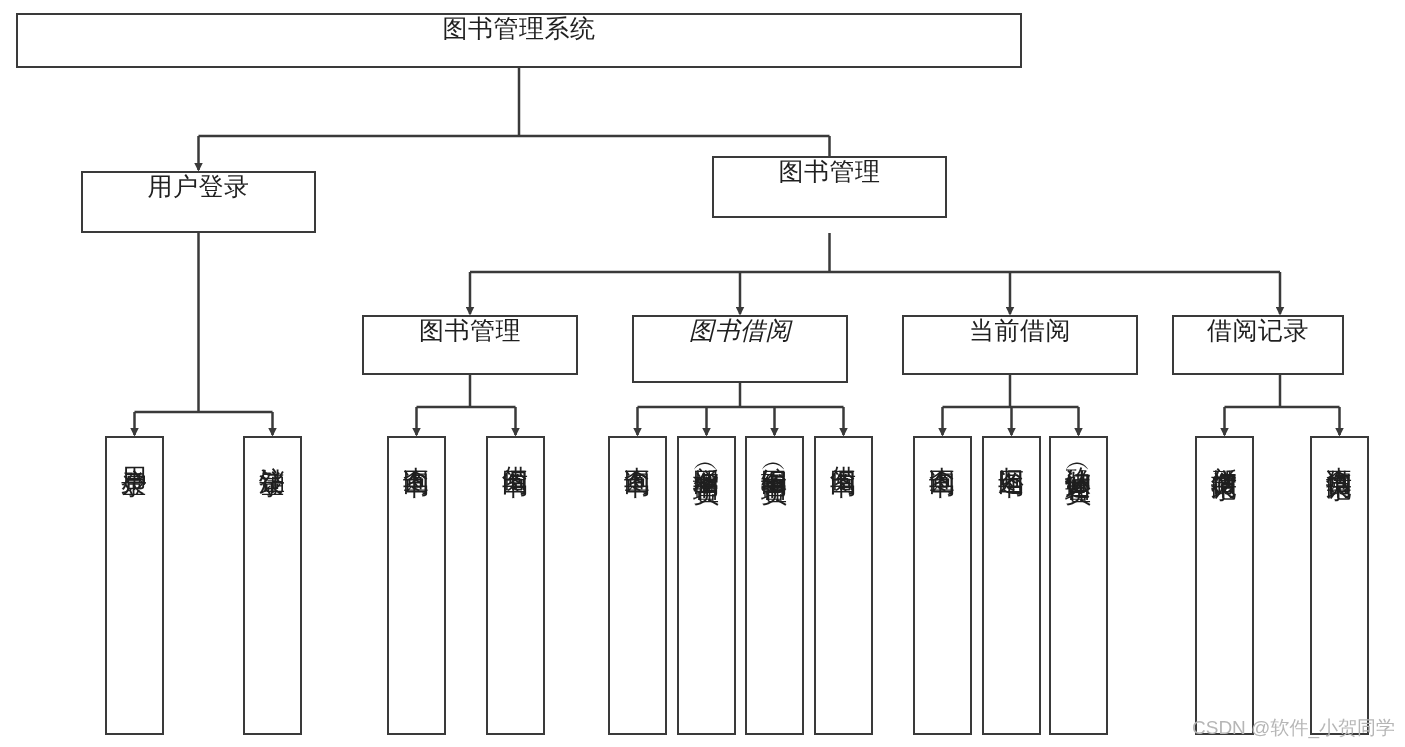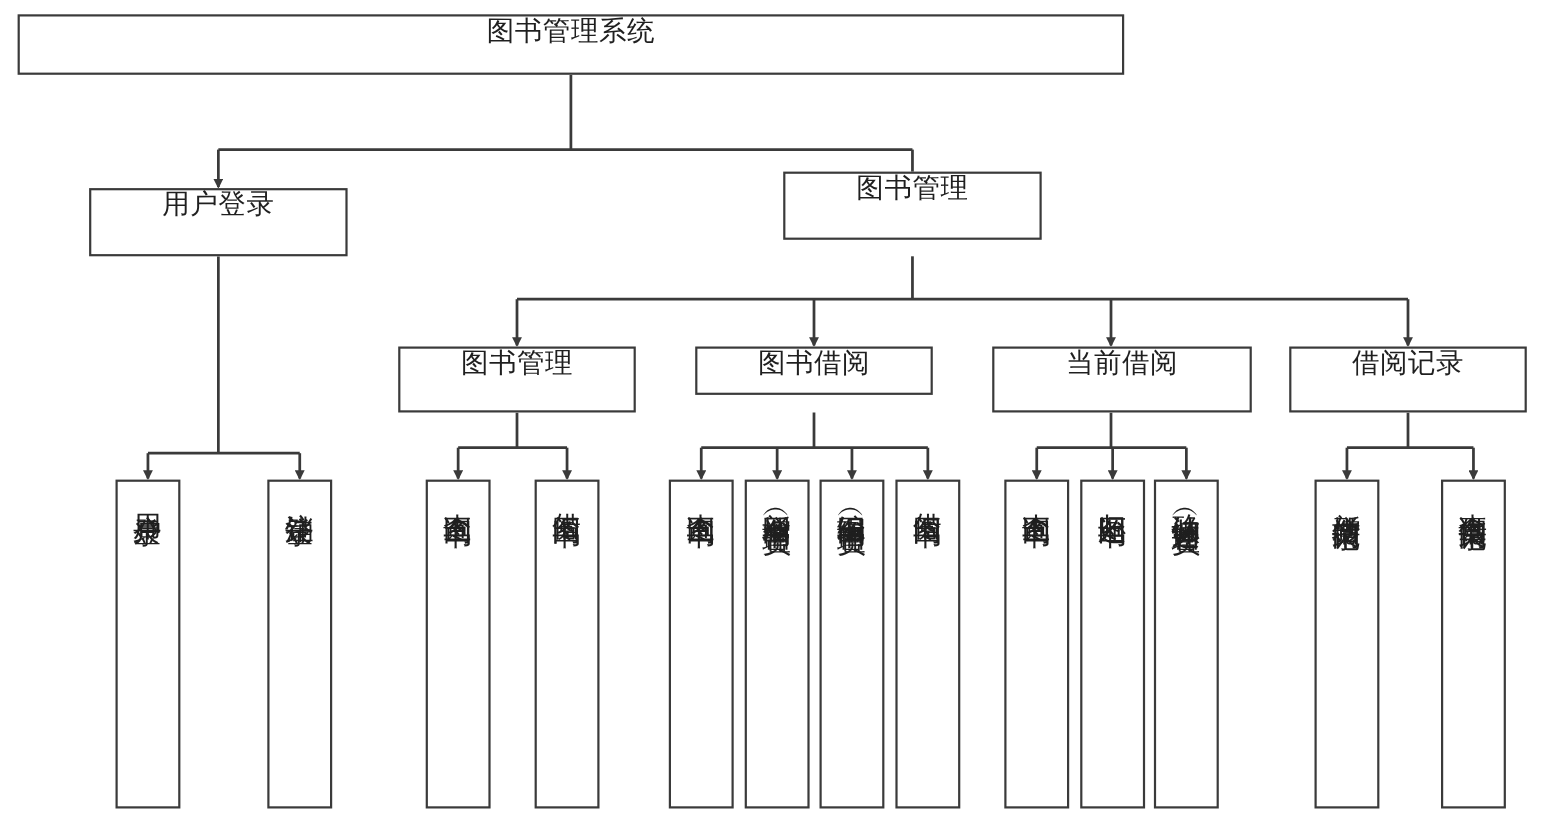--- a/index.html
+++ b/index.html
@@ -126,27 +126,27 @@
       </div>
       <div class="node horiz" style="left: 81px; top: 171px; width: 235px; height: 62px;">
         <span class="node-label">用户登录</span>
       </div>
       <div class="node horiz" style="left: 712px; top: 156px; width: 235px; height: 62px;">
         <span class="node-label">图书管理</span>
       </div>
       <div class="node horiz" style="left: 362px; top: 315px; width: 216px; height: 60px;">
         <span class="node-label">图书管理</span>
       </div>
-      <div class="node horiz" style="left: 632px; top: 315px; width: 216px; height: 44px;">
+      <div class="node horiz" style="left: 632px; top: 315px; width: 216px; height: 68px; font-style: italic;">
         <span class="node-label">图书借阅</span>
       </div>
       <div class="node horiz" style="left: 902px; top: 315px; width: 236px; height: 60px;">
         <span class="node-label">当前借阅</span>
       </div>
-      <div class="node horiz" style="left: 1172px; top: 315px; width: 216px; height: 60px;">
+      <div class="node horiz" style="left: 1172px; top: 315px; width: 172px; height: 60px;">
         <span class="node-label">借阅记录</span>
       </div>
       <div class="node vert" style="left: 105px; top: 436px; width: 59px; height: 299px;">
         <span class="node-label">用户登录</span>
       </div>
       <div class="node vert" style="left: 243px; top: 436px; width: 59px; height: 299px;">
         <span class="node-label">注销登录</span>
       </div>
       <div class="node vert" style="left: 387px; top: 436px; width: 59px; height: 299px;">
         <span class="node-label">查询图书</span>
@@ -176,13 +176,14 @@
         <span class="node-label">确认归还（管理员）</span>
       </div>
       <div class="node vert" style="left: 1195px; top: 436px; width: 59px; height: 299px;">
         <span class="node-label">新增借阅记录</span>
       </div>
       <div class="node vert" style="left: 1310px; top: 436px; width: 59px; height: 299px;">
         <span class="node-label">查询借阅记录</span>
       </div>
     </div>
 
+  <div class="watermark" style="left: 1192px; top: 715px;">CSDN @软件_小贺同学</div>
 </div>
 
 </body></html>

